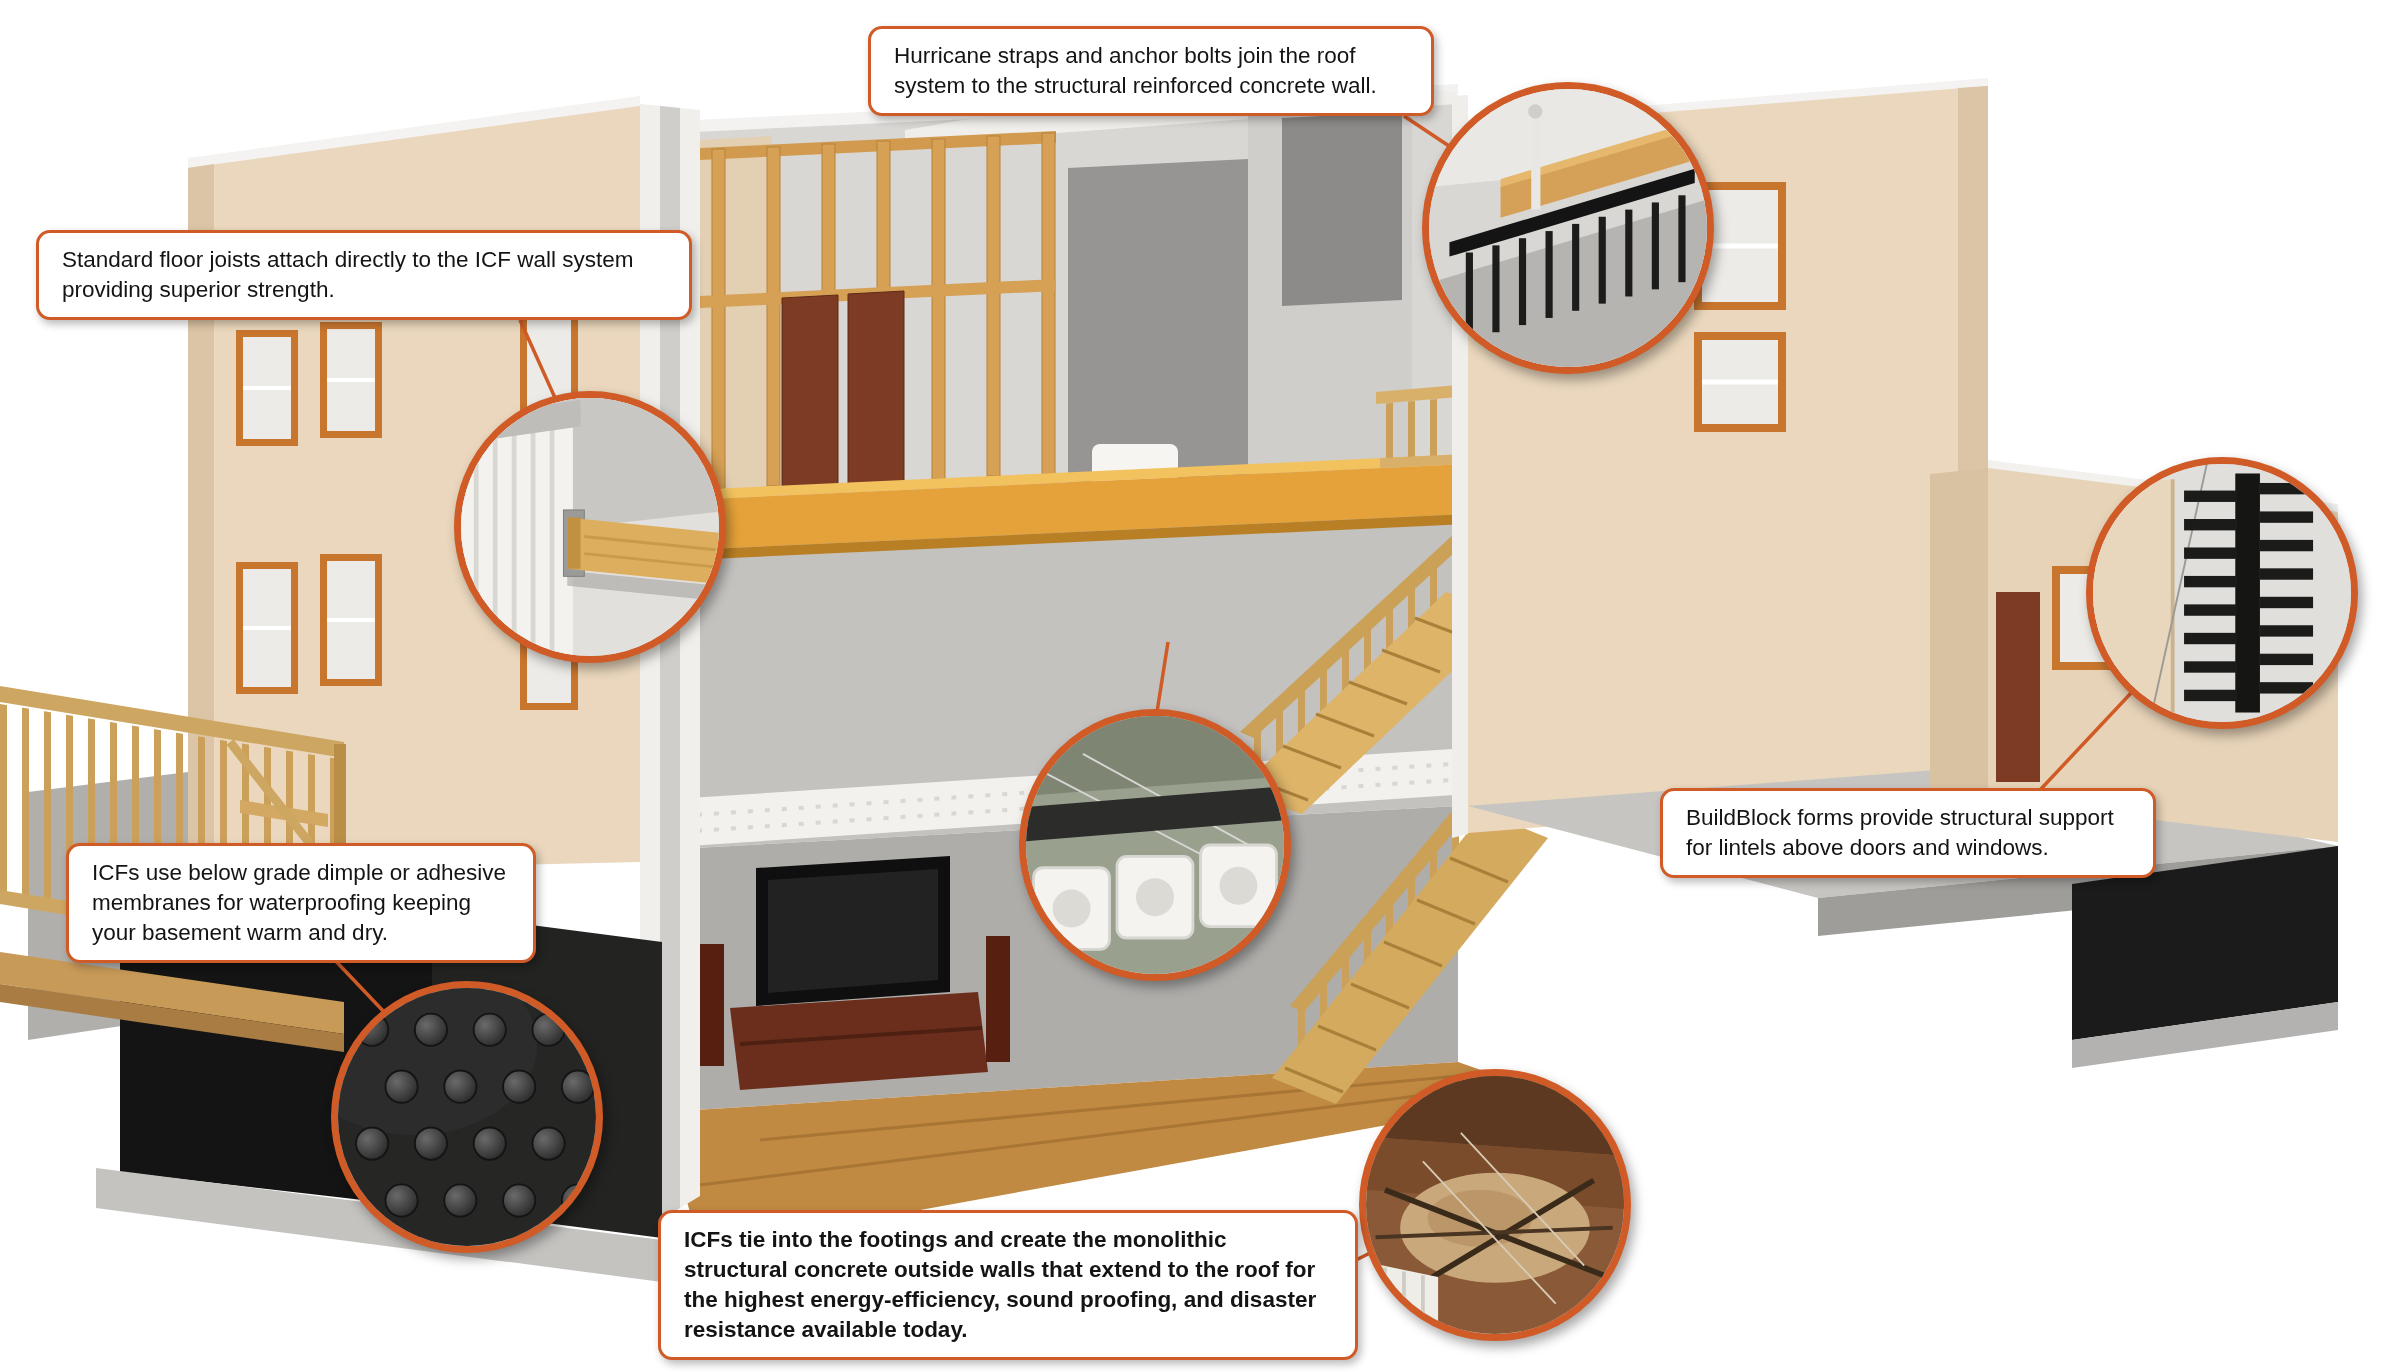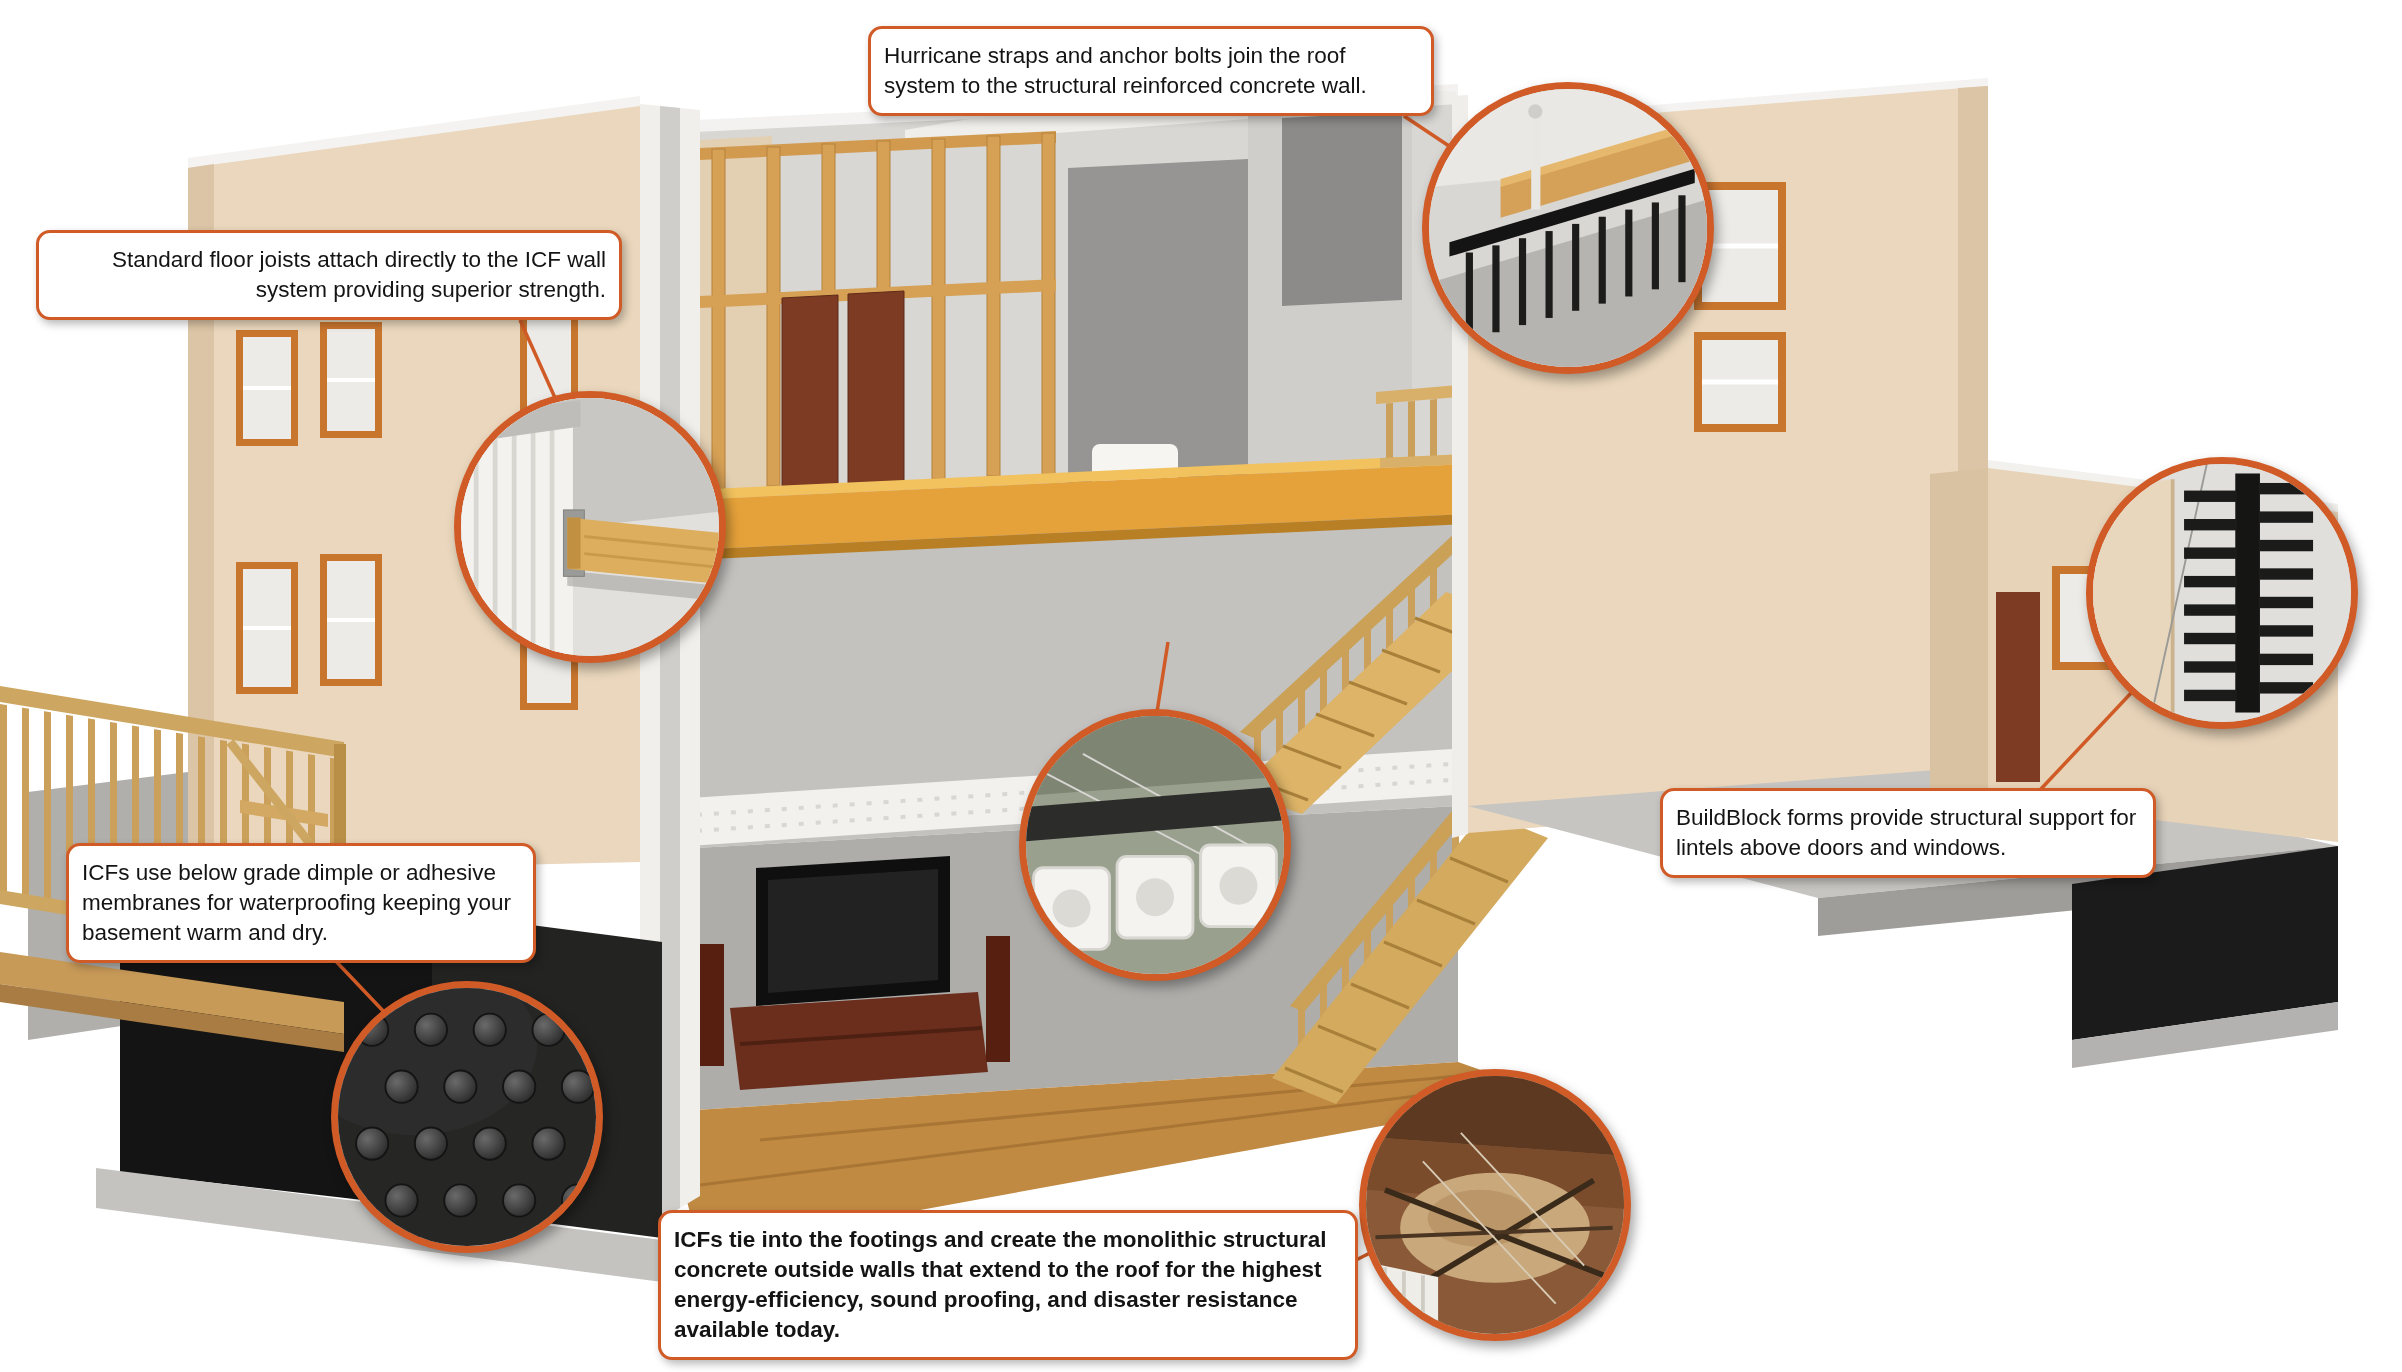--- a/index.html
+++ b/index.html
@@ -8,21 +8,21 @@
     font-family:"Liberation Sans",sans-serif;overflow:hidden;
   }
   #stage *, #stage *::before, #stage *::after{box-sizing:border-box;}
   .layer{position:absolute;left:0;top:0;width:2402px;height:1372px;}
   #house{z-index:1;}
   #leaders{z-index:15;pointer-events:none;}
   .leader{stroke:var(--accent,#d15b26);stroke-width:3.5;fill:none;}
   .callout{
     position:absolute;z-index:30;background:#ffffff;
     border:3px solid var(--accent,#d15b26);border-radius:14px;
-    padding:12px 13px;color:#141414;font-size:22.5px;line-height:1.33;
+    padding:12px 23px;color:#141414;font-size:22.5px;line-height:1.33;
     box-shadow:3px 4px 9px rgba(0,0,0,.28);
   }
   .callout p{margin:0;}
   .inset{
     position:absolute;z-index:20;border:7px solid var(--accent,#d15b26);
     border-radius:50%;overflow:hidden;background:#d8d7d4;
     box-shadow:4px 6px 12px rgba(0,0,0,.35);
   }
   .inset svg{display:block;width:100%;height:100%;}
 </style>
@@ -351,21 +351,21 @@
       <line x1="20" y1="202" x2="20" y2="272" stroke="#cfccc4" stroke-width="4"></line>
       <line x1="40" y1="206" x2="40" y2="272" stroke="#cfccc4" stroke-width="4"></line>
       <line x1="60" y1="210" x2="60" y2="272" stroke="#cfccc4" stroke-width="4"></line>
     </svg>
   </div>
 
   <div class="callout" style="left:868px;top:26px;width:566px;">
     <p>Hurricane straps and anchor bolts join the roof system to the structural reinforced concrete wall.</p>
   </div>
 
-  <div class="callout" style="left:36px;top:230px;width:586px;text-align:right;">
+  <div class="callout" style="left:36px;top:230px;width:656px;">
     <p>Standard floor joists attach directly to the ICF wall system providing superior strength.</p>
   </div>
 
 
   <div class="callout" style="left:1660px;top:788px;width:496px;">
     <p>BuildBlock forms provide structural support for lintels above doors and windows.</p>
   </div>
 
   <div class="callout" style="left:66px;top:843px;width:470px;">
     <p>ICFs use below grade dimple or adhesive membranes for waterproofing keeping your basement warm and dry.</p>

